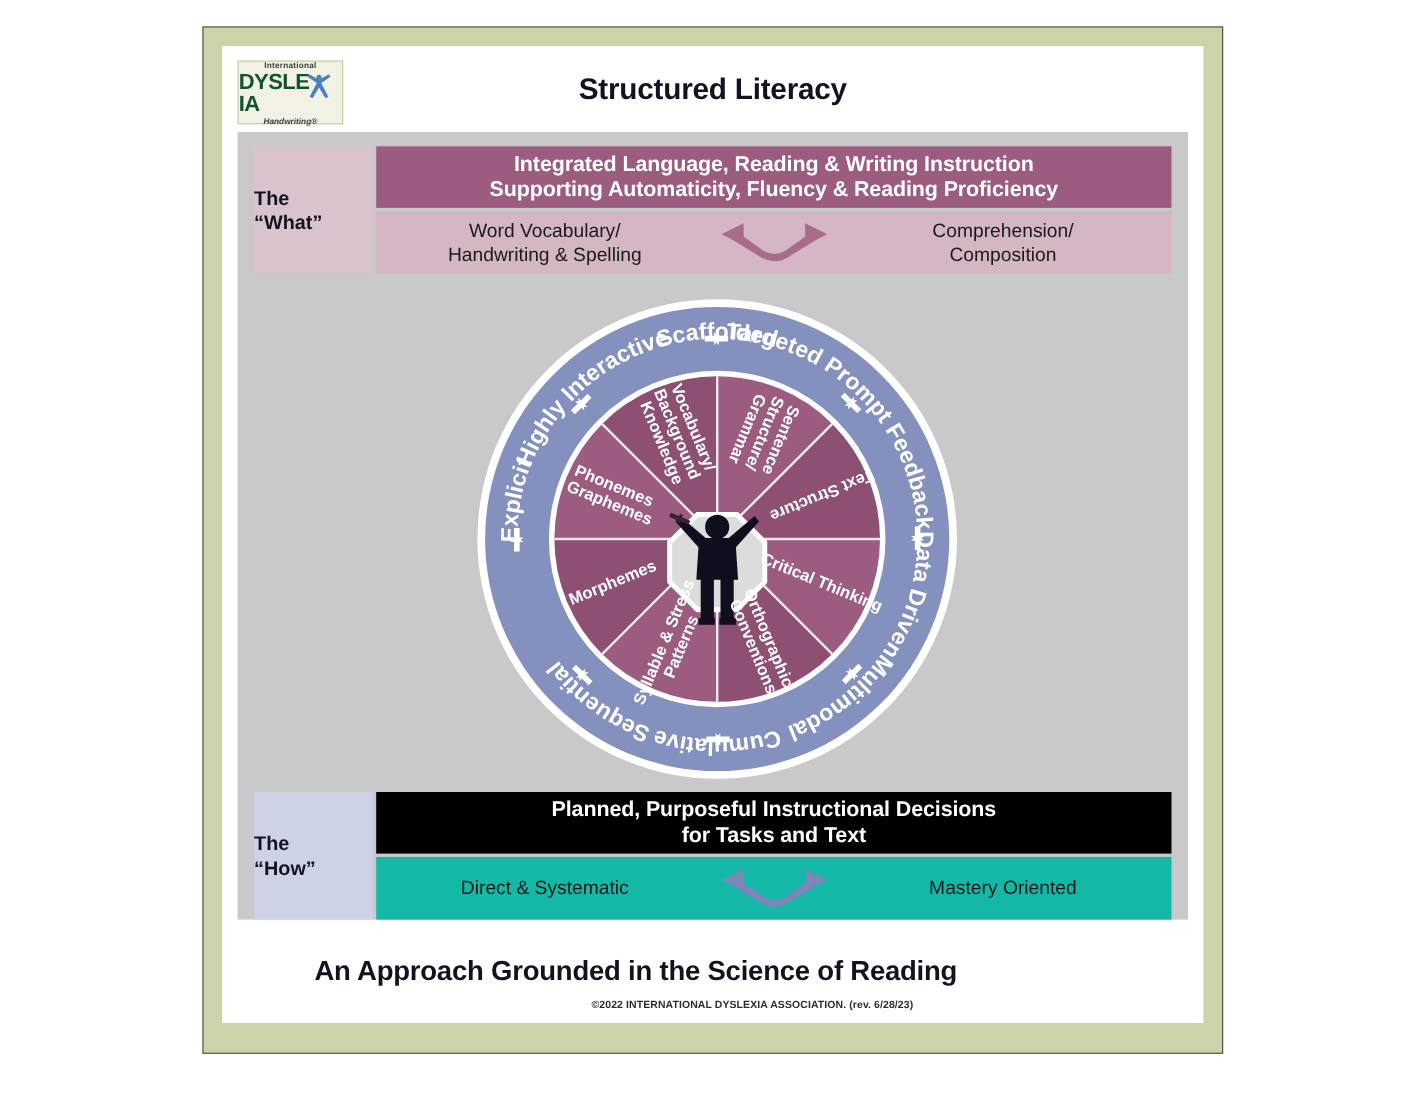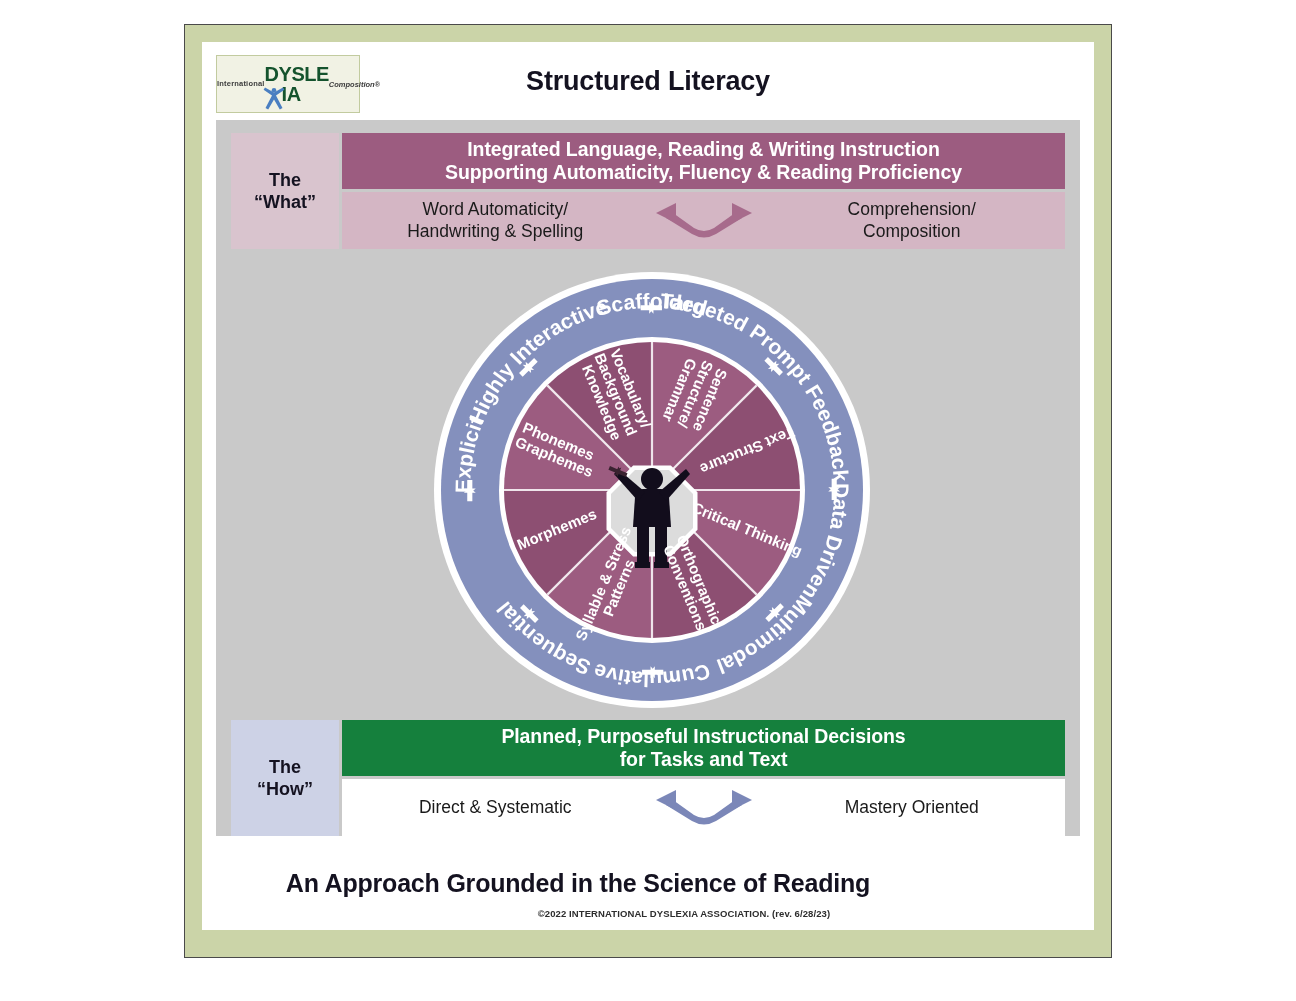--- a/index.html
+++ b/index.html
@@ -50,26 +50,27 @@
     position: absolute;
     left: 0;
     top: 0;
     width: 892px;
     height: 78px;
   }
   .logo-box {
     position: absolute;
     left: 14px;
     top: 13px;
-    width: 144px;
+    width: 96px;
     height: 58px;
     background: #f1f2e4;
     border: 1px solid #c2cb9f;
     box-sizing: border-box;
     display: flex;
+    flex-direction: column;
     align-items: center;
     justify-content: space-between;
   }
   .logo-top {
     font-size: 7.5px;
     font-weight: bold;
     color: #3b3b3b;
     letter-spacing: .2px;
     line-height: 1;
     margin-bottom: 1px;
@@ -134,21 +135,20 @@
     gap: 3px;
   }
   .banner.what { top: 13px; height: 116px; }
   .banner.how  { top: 600px; height: 116px; }
 
   .banner-side {
     width: 108px;
     flex: 0 0 108px;
     display: flex;
     flex-direction: column;
-    align-items: center;
     justify-content: center;
     font-size: 18px;
     font-weight: bold;
     color: #141220;
     line-height: 1.25;
   }
   .banner.what .banner-side { background: #d9c4ce; }
   .banner.how  .banner-side { background: #cdd2e6; }
 
   .banner-main {
@@ -163,30 +163,30 @@
     flex-direction: column;
     align-items: center;
     justify-content: center;
     color: #ffffff;
     font-size: 19.5px;
     font-weight: bold;
     line-height: 1.16;
     letter-spacing: -0.1px;
   }
   .banner.what .banner-head { background: #9c5c80; }
-  .banner.how  .banner-head { background: #15803d; align-items: center; }
+  .banner.how  .banner-head { background: #000000; align-items: center; }
 
   .banner-body {
     flex: 1;
     position: relative;
     display: flex;
     align-items: center;
   }
   .banner.what .banner-body { background: #d4b6c4; }
-  .banner.how  .banner-body { background: #ffffff; }
+  .banner.how  .banner-body { background: #14b8a6; }
 
   .banner-cell {
     flex: 1;
     text-align: center;
     font-size: 17.5px;
     color: #1a1a1a;
     line-height: 1.25;
   }
   .banner-cell.right { font-size: 17.5px; }
   .cross-arrow {
@@ -246,41 +246,41 @@
     <div class="header">
 
       <div class="logo-box">
         <div class="logo-top">International</div>
         <div class="logo-mid">
           <span>DYSLE</span><span class="xglyph"><svg width="22" height="24" viewBox="0 0 22 24">
                 <circle cx="11" cy="4.2" r="2.3" fill="#4a7fc1"></circle>
                 <path d="M11 6.5 L2 1.5 L0.6 3.8 L9 9.5 L2.5 22 L5.2 23.4 L11 13.6 L16.8 23.4 L19.5 22 L13 9.5 L21.4 3.8 L20 1.5 Z" fill="#4a7fc1"></path>
               </svg></span><span>IA</span>
         </div>
-        <div class="logo-bot">Composition®</div>
+        <div class="logo-bot">Handwriting®</div>
       </div>
 
       <div class="main-title">Structured Literacy</div>
     </div>
 
     <div class="gray-panel">
 
       <div class="banner what">
         <div class="banner-side">
           <div>The</div>
           <div>“What”</div>
         </div>
         <div class="banner-main">
           <div class="banner-head">
             <div>Integrated Language, Reading &amp; Writing Instruction</div>
             <div>Supporting Automaticity, Fluency &amp; Reading Proficiency</div>
           </div>
           <div class="banner-body">
             <div class="banner-cell">
-              <div>Word Automaticity/</div>
+              <div>Word Vocabulary/</div>
               <div>Handwriting &amp; Spelling</div>
             </div>
             <div class="cross-arrow">
               <svg width="100" height="42" viewBox="0 0 100 42">
                 <path d="M12 8 L40 28 Q50 34 60 28 L88 8 L88 18 L62 34 Q50 41 38 34 L12 18 Z" fill="#a76b8c"></path>
                 <path d="M2 13 L22 3 L22 23 Z" fill="#a76b8c"></path>
                 <path d="M98 13 L78 3 L78 23 Z" fill="#a76b8c"></path>
               </svg>
             </div>
             <div class="banner-cell right">

